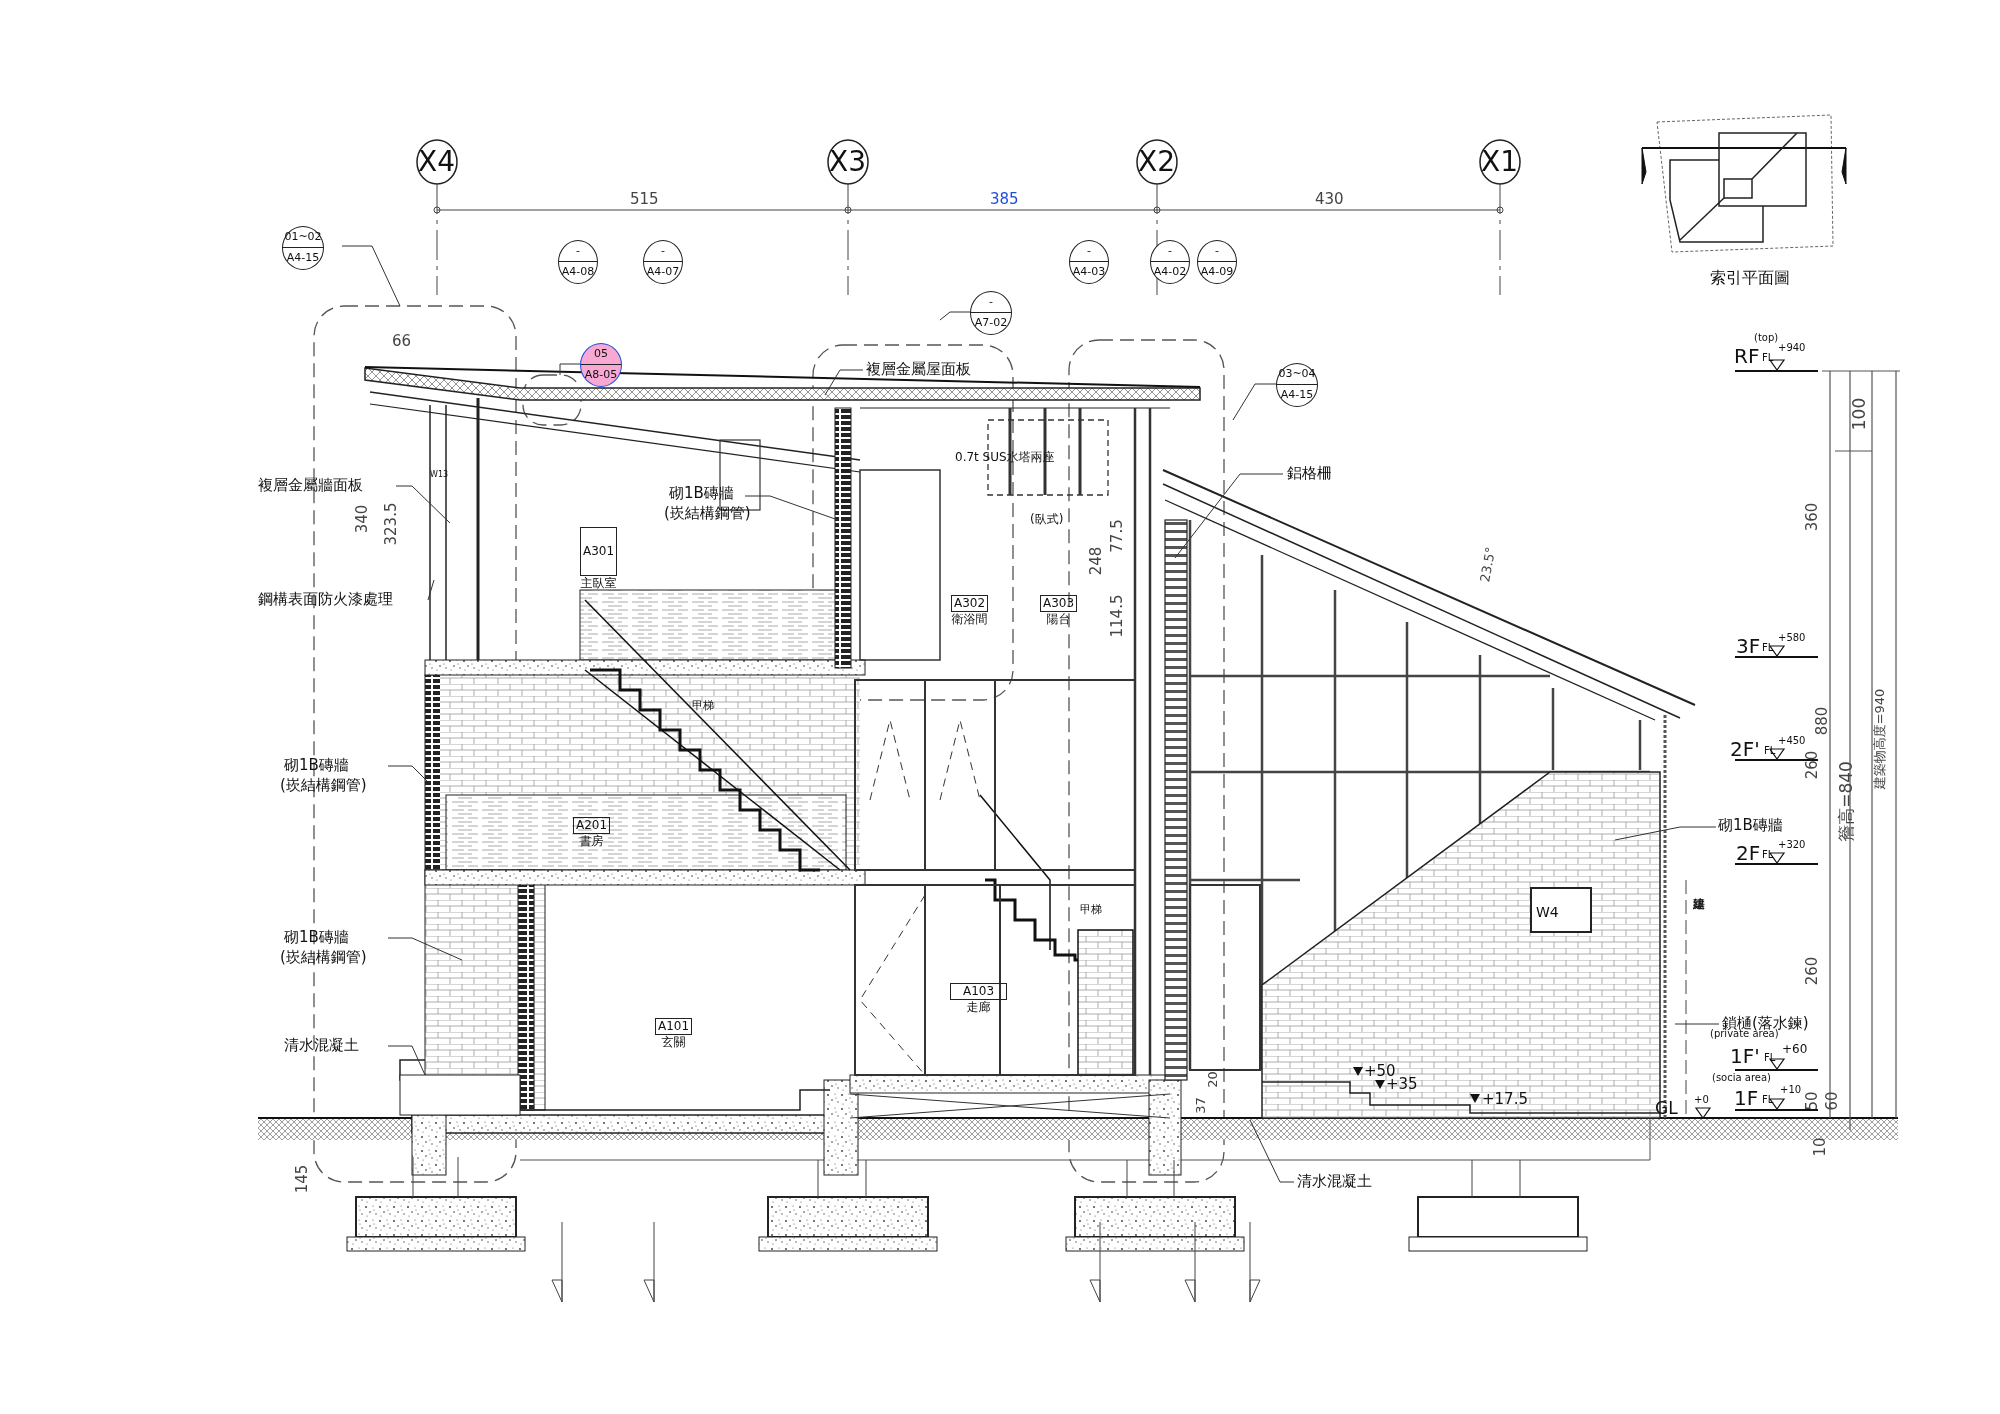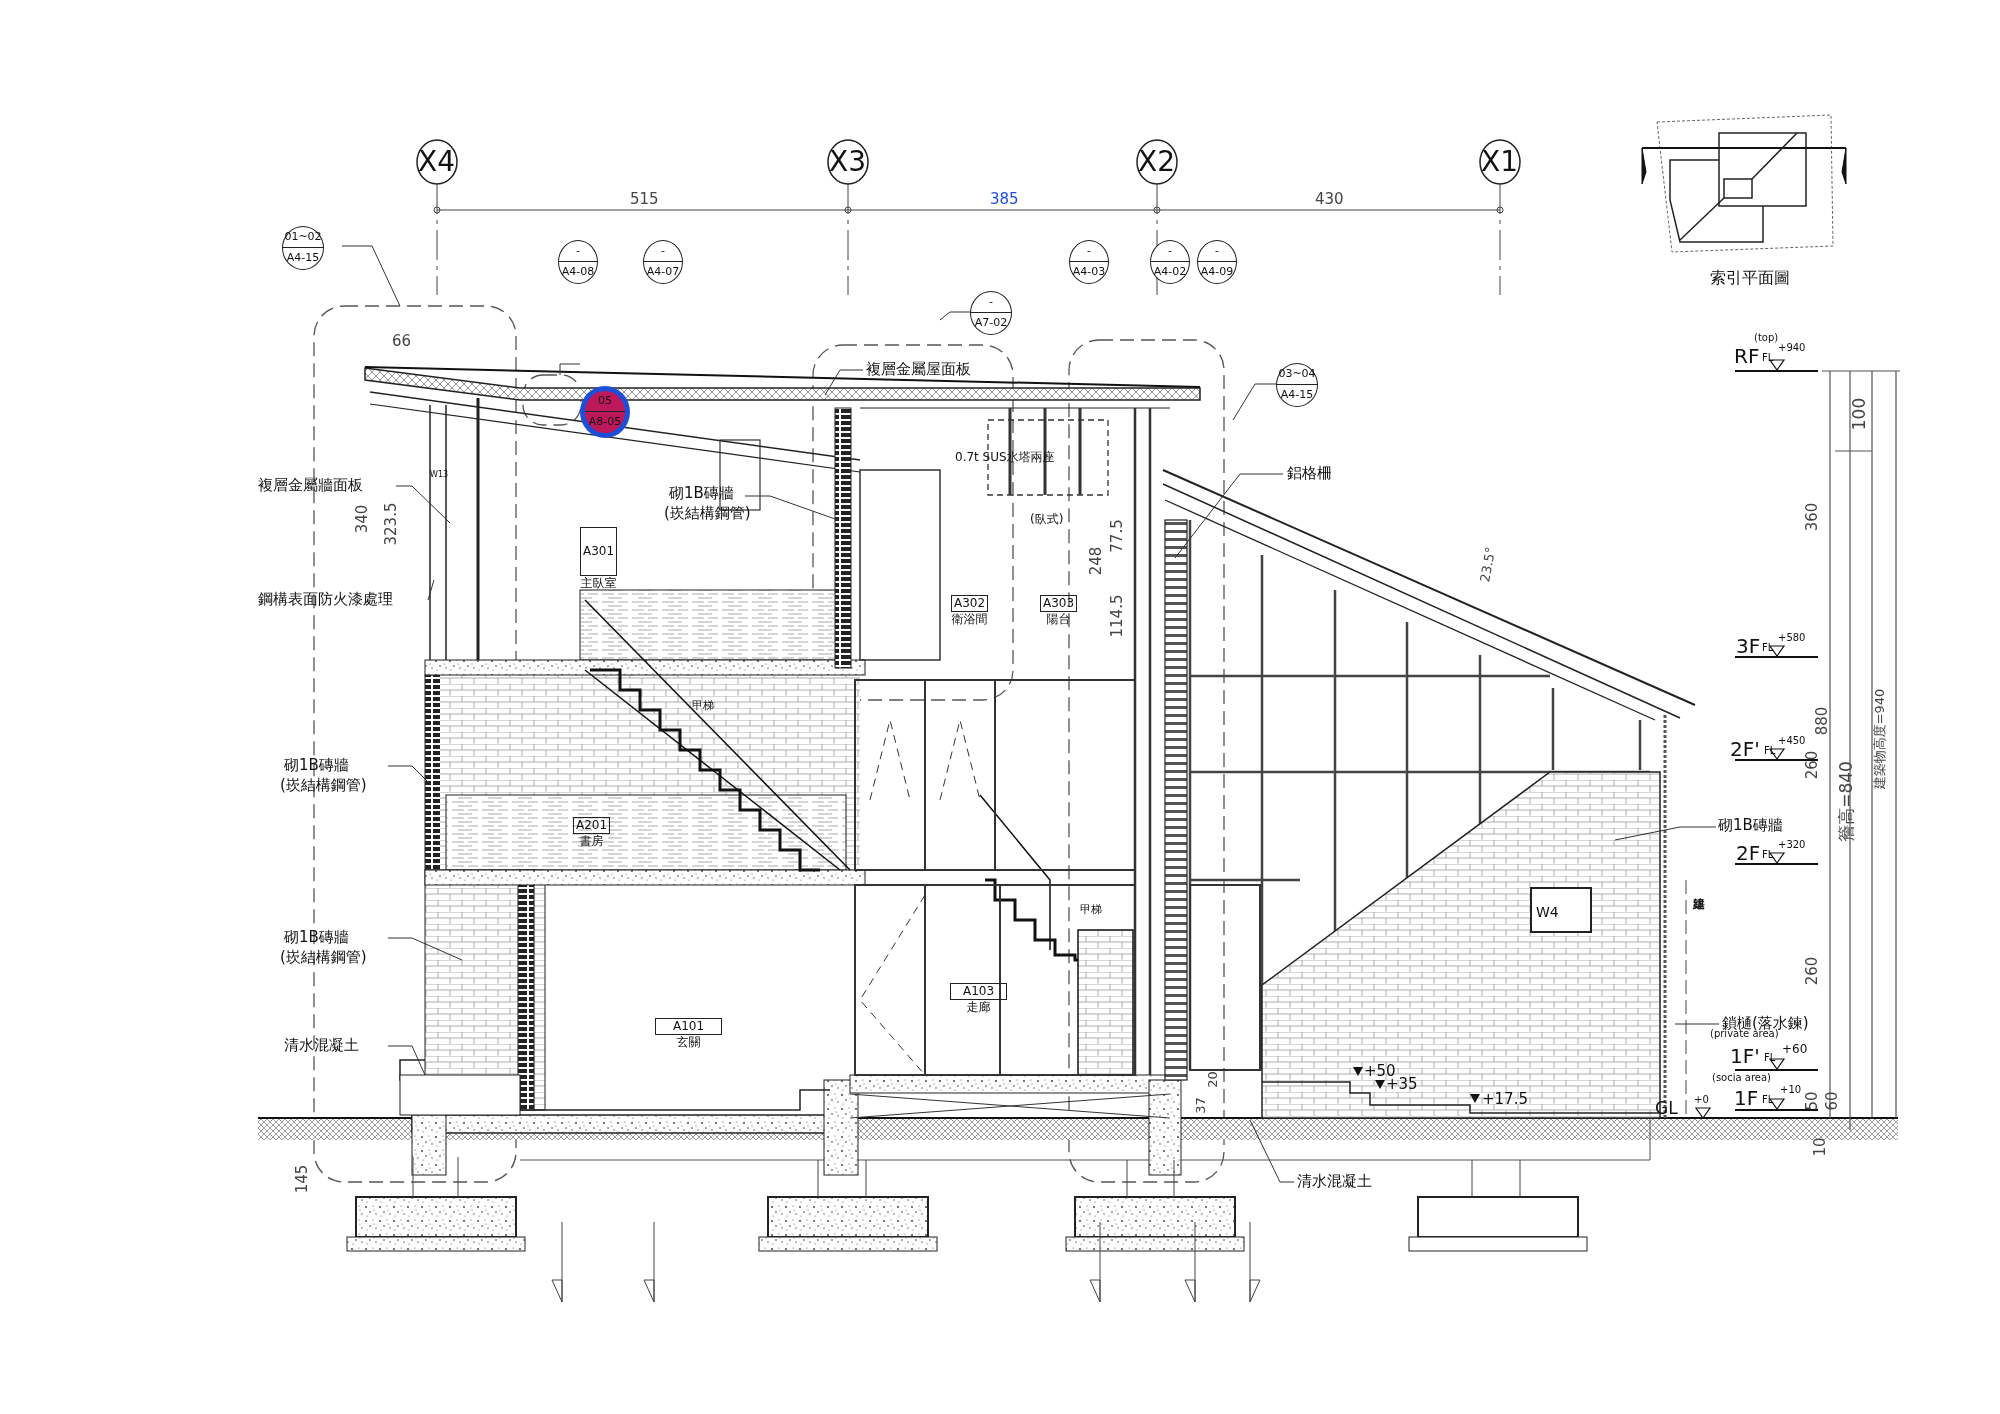--- a/index.html
+++ b/index.html
@@ -245,21 +245,21 @@
   <span style="position:absolute;left:630px;top:190px;font-size:15px;color:#444;">515</span>
   <span style="position:absolute;left:990px;top:190px;font-size:15px;color:#1d4ed8;">385</span>
   <span style="position:absolute;left:1315px;top:190px;font-size:15px;color:#444;">430</span>
 </div>
 
 <div>
   <div style="position:absolute;left:282px;top:226px;width:40px;height:42px;border:1px solid #222;border-radius:50%;font-size:11px;text-align:center;line-height:20px;background:#fff;">
     <div style="border-bottom:1px solid #222;">01~02</div>
     <div>A4-15</div>
   </div>
-  <div style="position:absolute;left:580px;top:343px;width:40px;height:42px;border:5px solid #1d4ed8;border-radius:50%;font-size:11px;text-align:center;line-height:20px;background:#be185d;margin-top:43px;">
+  <div style="position:absolute;left:580px;top:343px;width:40px;height:42px;border:1px solid #1d4ed8;border-radius:50%;font-size:11px;text-align:center;line-height:20px;background:#f9a8d4;">
     <div style="border-bottom:1px solid #222;">05</div>
     <div>A8-05</div>
   </div>
   <div style="position:absolute;left:970px;top:291px;width:40px;height:42px;border:1px solid #222;border-radius:50%;font-size:11px;text-align:center;line-height:20px;background:#fff;">
     <div style="border-bottom:1px solid #222;">-</div>
     <div>A7-02</div>
   </div>
   <div style="position:absolute;left:1276px;top:363px;width:40px;height:42px;border:1px solid #222;border-radius:50%;font-size:11px;text-align:center;line-height:20px;background:#fff;">
     <div style="border-bottom:1px solid #222;">03~04</div>
     <div>A4-15</div>
@@ -302,21 +302,21 @@
   </div>
   <div style="position:absolute;left:1040px;top:595px;text-align:center;font-size:12px;line-height:15px;">
     <div style="border:1px solid #222;padding:0 2px;">A303</div>
     <div>陽台</div>
   </div>
   <div style="position:absolute;left:573px;top:817px;text-align:center;font-size:12px;line-height:15px;">
     <div style="border:1px solid #222;padding:0 2px;">A201</div>
     <div>書房</div>
   </div>
   <div style="position:absolute;left:655px;top:1018px;text-align:center;font-size:12px;line-height:15px;">
-    <div style="border:1px solid #222;padding:0 17px;">A101</div>
+    <div style="border:1px solid #222;padding:0 2px;">A101</div>
     <div>玄關</div>
   </div>
   <div style="position:absolute;left:950px;top:983px;text-align:center;font-size:12px;line-height:15px;">
     <div style="border:1px solid #222;padding:0 12px;">A103</div>
     <div>走廊</div>
   </div>
 </div>
 
 <div>
   <span style="position:absolute;left:866px;top:360px;font-size:15px;">複層金屬屋面板</span>

